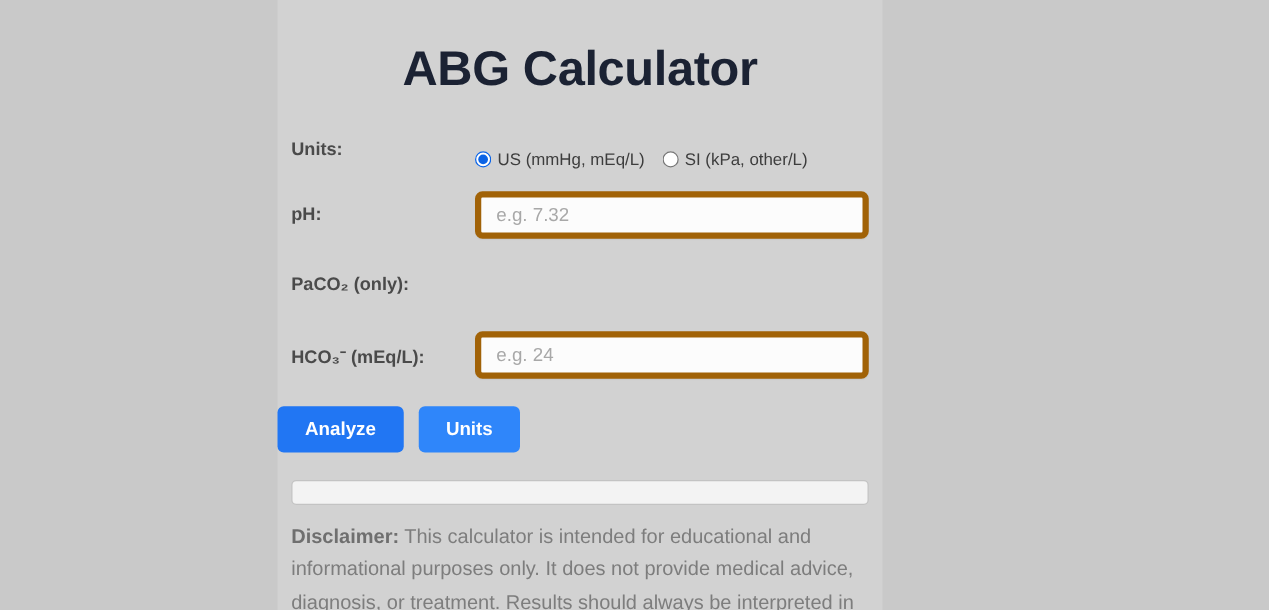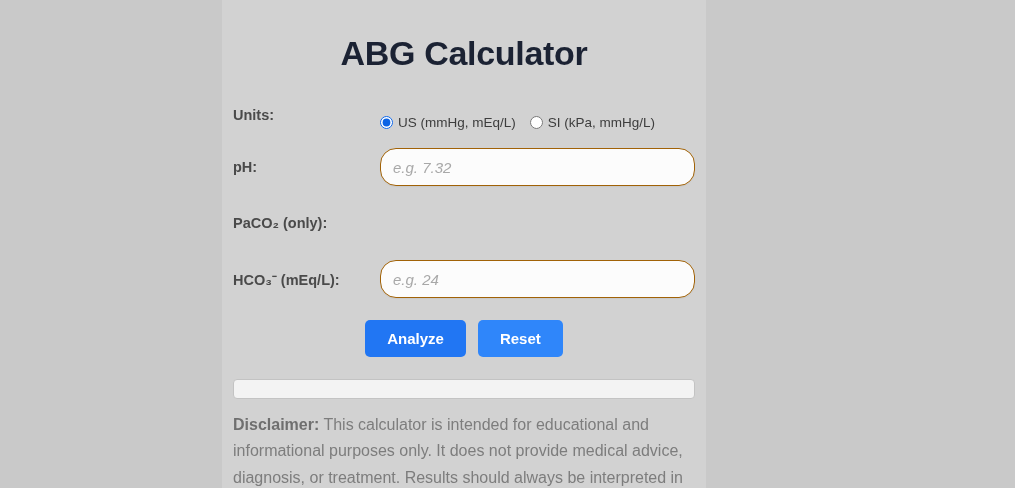--- a/index.html
+++ b/index.html
@@ -22,21 +22,21 @@
   .card {
     position: absolute;
     left: 222px;
     top: 0;
     width: 484px;
     height: 488px;
     background: #d2d2d2;
   }
   .title {
     text-align: center;
-    font-size: 34px;
+    font-size: 39px;
     font-weight: bold;
     color: #1b2233;
     letter-spacing: -0.3px;
     margin: 0;
     padding-top: 34px;
   }
   .form {
     margin-top: 26px;
   }
   .row {
@@ -78,36 +78,35 @@
   input[type="radio"] {
     margin: 0;
     width: 13px;
     height: 13px;
     accent-color: #0b63e5;
   }
   .text-input {
     width: 100%;
     box-sizing: border-box;
     height: 38px;
-    border: 1px solid #a16207;
-    border-radius: 16px;
+    border: 5px solid #a16207;
+    border-radius: 6px;
     background: #fcfcfc;
     font-size: 15px;
     color: #333;
     padding: 0 12px;
     outline: none;
     box-shadow: 0 1px 1px rgba(0,0,0,0.04);
-    font-style: italic;
   }
   .text-input::placeholder {
     color: #a8a8a8;
   }
   .buttons {
     display: flex;
-    justify-content: center;
+    justify-content: flex-start;
     gap: 12px;
     margin-top: 18px;
   }
   .btn {
     border: none;
     border-radius: 5px;
     color: #ffffff;
     font-size: 15px;
     font-weight: bold;
     padding: 10px 22px;
@@ -151,21 +150,21 @@
       <div class="row units-row">
         <div class="row-label">Units:</div>
         <div class="row-field">
           <div class="radio-group">
             <label class="radio-option">
               <input type="radio" name="units" checked="" style="">
               <span>US (mmHg, mEq/L)</span>
             </label>
             <label class="radio-option">
               <input type="radio" name="units" style="">
-              <span>SI (kPa, mmHg/L)</span>
+              <span>SI (kPa, other/L)</span>
             </label>
           </div>
         </div>
       </div>
 
       <div class="row">
         <div class="row-label">pH:</div>
         <div class="row-field">
           <input class="text-input" type="text" placeholder="e.g. 7.32" style="">
         </div>
@@ -177,21 +176,21 @@
 
       <div class="row">
         <div class="row-label">HCO₃⁻ (mEq/L):</div>
         <div class="row-field">
           <input class="text-input" type="text" placeholder="e.g. 24" style="">
         </div>
       </div>
 
       <div class="buttons">
         <button class="btn btn-analyze">Analyze</button>
-        <button class="btn btn-reset">Reset</button>
+        <button class="btn btn-reset">Units</button>
       </div>
 
       <div class="result-bar"></div>
 
       <div class="disclaimer">
         <b>Disclaimer:</b><span> This calculator is intended for educational and informational purposes only. It does not provide medical advice, diagnosis, or treatment. Results should always be interpreted in the context of the patient's clinical condition, history, and other investigations. Clinical judgment remains essential.</span>
       </div>
 
     </div>
   </div>

